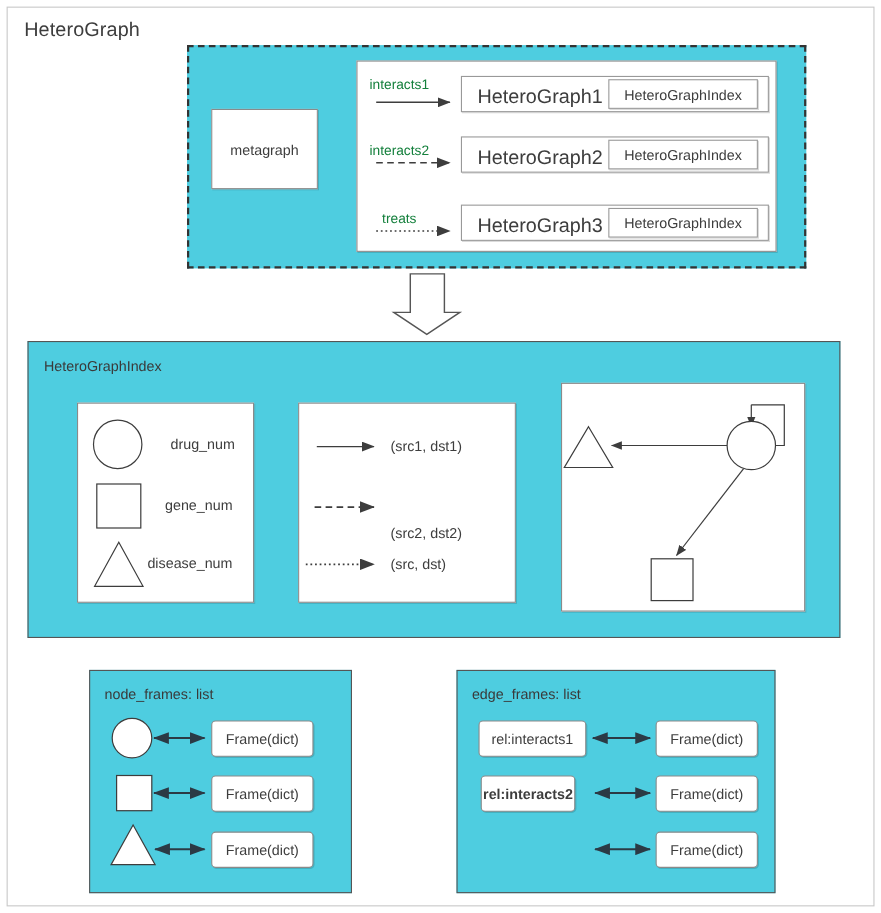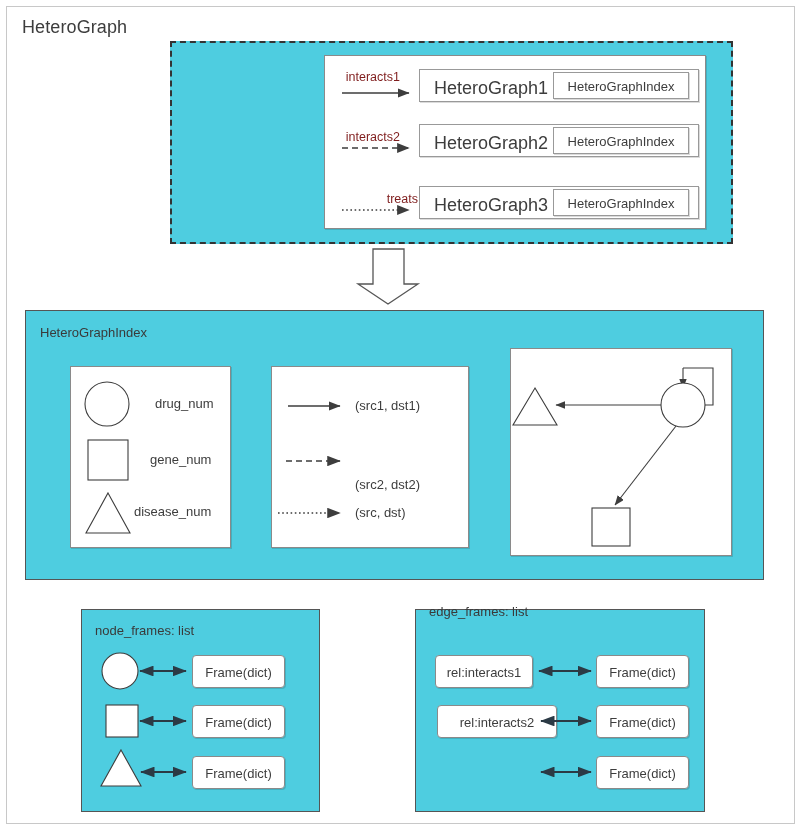--- a/index.html
+++ b/index.html
@@ -71,23 +71,23 @@
     position: absolute;
     font-size: 18px;
     color: #3d3d3d;
     white-space: nowrap;
   }
 
   
   .edge-label {
     position: absolute;
     font-size: 12.5px;
-    color: #7f1d1d;
-    white-space: nowrap;
-    text-align: right;
+    color: #15803d;
+    white-space: nowrap;
+    text-align: center;
   }
 
   
   .legend-label {
     position: absolute;
     font-size: 13px;
     color: #3d3d3d;
     white-space: nowrap;
   }
 
@@ -102,40 +102,43 @@
 </head>
 <body>
 
 <div id="root">
 
   <div class="outer-frame"></div>
   <div class="outer-title">HeteroGraph</div>
 
   <div class="cyan dashed" style="left:170px; top:41px; width:563px; height:203px;"></div>
 
+  <div class="wbox" style="left:192px; top:99px; width:97px; height:73px;">
+    <div class="wbox-label">metagraph</div>
+  </div>
 
   <div class="wbox" style="left:324px; top:55px; width:382px; height:174px;"></div>
 
   <div class="edge-label" style="left:326px; top:70px; width:74px;">interacts1</div>
   <div class="wbox thin" style="left:419px; top:69px; width:280px; height:33px;">
     <div class="row-label-left" style="left:14px; top:8px;">HeteroGraph1</div>
   </div>
   <div class="wbox thin" style="left:553px; top:72px; width:136px; height:27px;">
     <div class="wbox-label">HeteroGraphIndex</div>
   </div>
 
   <div class="edge-label" style="left:326px; top:130px; width:74px;">interacts2</div>
   <div class="wbox thin" style="left:419px; top:124px; width:280px; height:33px;">
     <div class="row-label-left" style="left:14px; top:8px;">HeteroGraph2</div>
   </div>
   <div class="wbox thin" style="left:553px; top:127px; width:136px; height:27px;">
     <div class="wbox-label">HeteroGraphIndex</div>
   </div>
 
-  <div class="edge-label" style="left:326px; top:192px; width:74px;margin-left:18px;">treats</div>
+  <div class="edge-label" style="left:326px; top:192px; width:74px;">treats</div>
   <div class="wbox thin" style="left:419px; top:186px; width:280px; height:33px;">
     <div class="row-label-left" style="left:14px; top:8px;">HeteroGraph3</div>
   </div>
   <div class="wbox thin" style="left:553px; top:189px; width:136px; height:27px;">
     <div class="wbox-label">HeteroGraphIndex</div>
   </div>
 
   <div class="cyan solid" style="left:25px; top:310px; width:739px; height:270px;"></div>
   <div class="panel-title" style="left:40px; top:325px;">HeteroGraphIndex</div>
 
@@ -158,30 +161,30 @@
     <div class="wbox-label">Frame(dict)</div>
   </div>
   <div class="wbox rounded" style="left:192px; top:705px; width:93px; height:33px;">
     <div class="wbox-label">Frame(dict)</div>
   </div>
   <div class="wbox rounded" style="left:192px; top:756px; width:93px; height:33px;">
     <div class="wbox-label">Frame(dict)</div>
   </div>
 
   <div class="cyan solid" style="left:415px; top:609px; width:290px; height:203px;"></div>
-  <div class="panel-title" style="left:429px; top:604px;">edge_frames: list</div>
+  <div class="panel-title" style="left:429px; top:623px;">edge_frames: list</div>
 
   <div class="wbox rounded" style="left:435px; top:655px; width:98px; height:33px;">
     <div class="wbox-label">rel:interacts1</div>
   </div>
   <div class="wbox rounded" style="left:596px; top:655px; width:93px; height:33px;">
     <div class="wbox-label">Frame(dict)</div>
   </div>
 
-  <div class="wbox rounded" style="left:437px; top:705px; width:120px; height:33px;">
+  <div class="wbox rounded" style="left:437px; top:705px; width:86px; height:33px;font-weight:bold;">
     <div class="wbox-label">rel:interacts2</div>
   </div>
   <div class="wbox rounded" style="left:596px; top:705px; width:93px; height:33px;">
     <div class="wbox-label">Frame(dict)</div>
   </div>
 
   <div class="wbox rounded" style="left:596px; top:756px; width:93px; height:33px;">
     <div class="wbox-label">Frame(dict)</div>
   </div>
 

